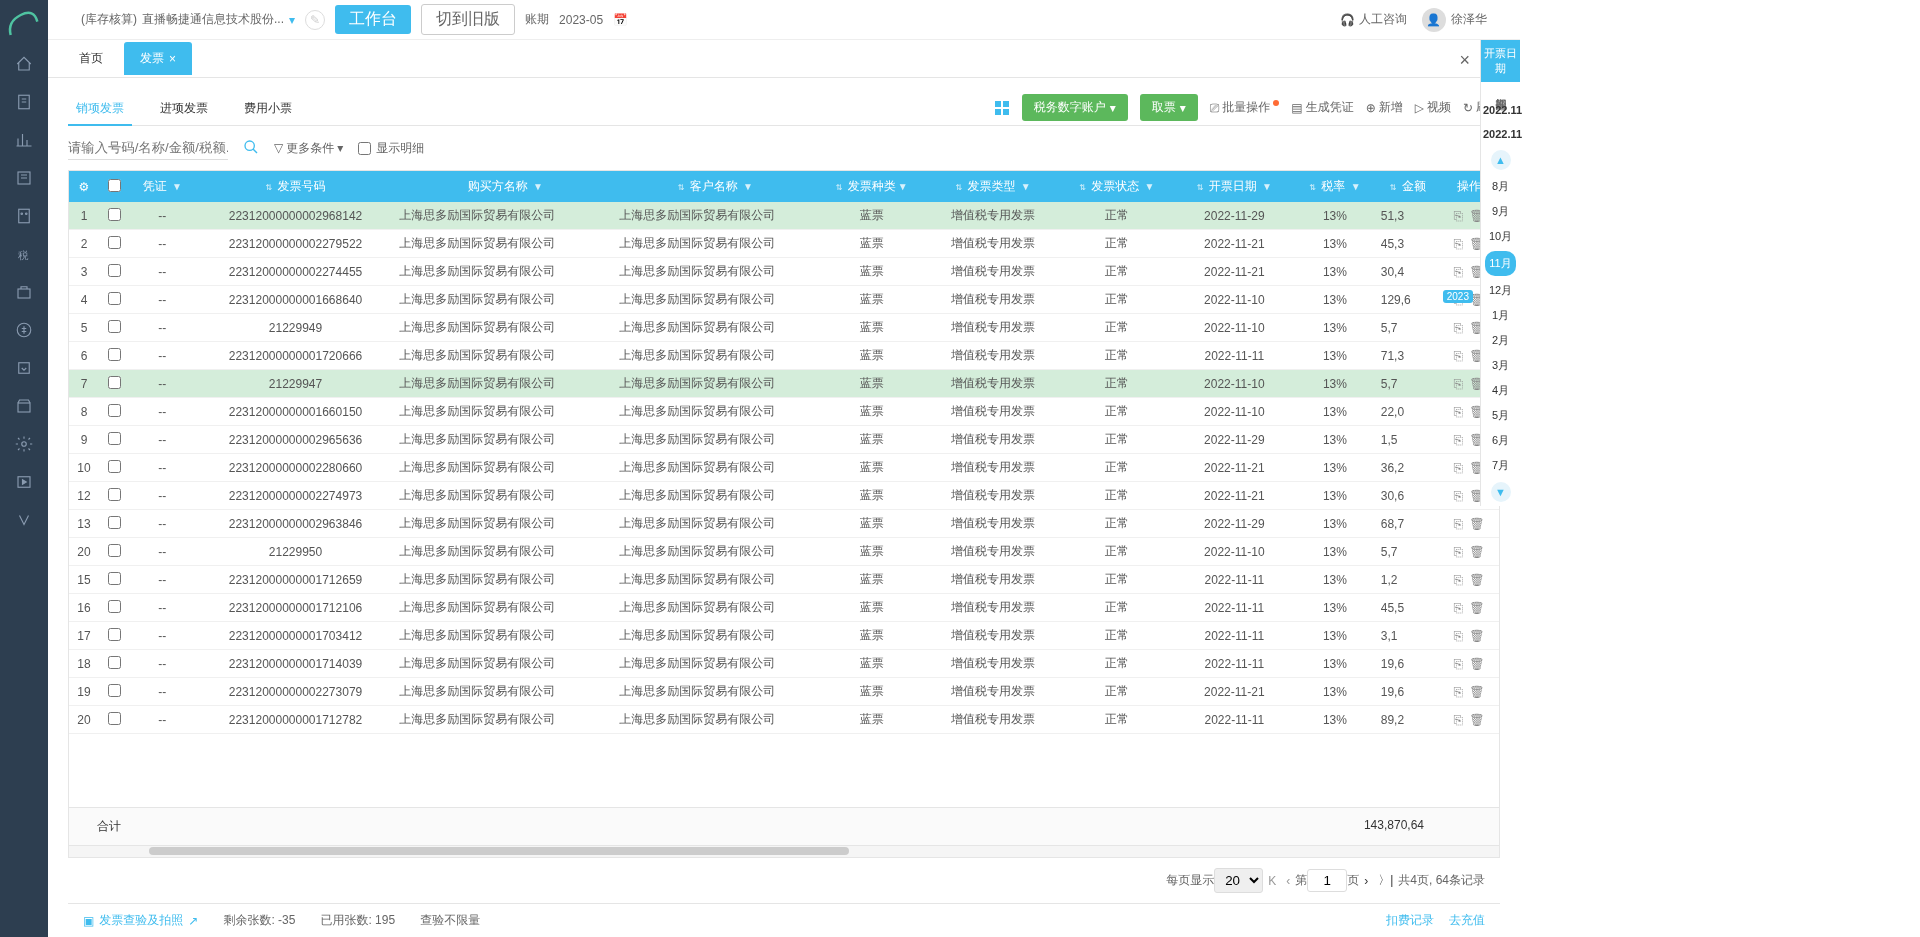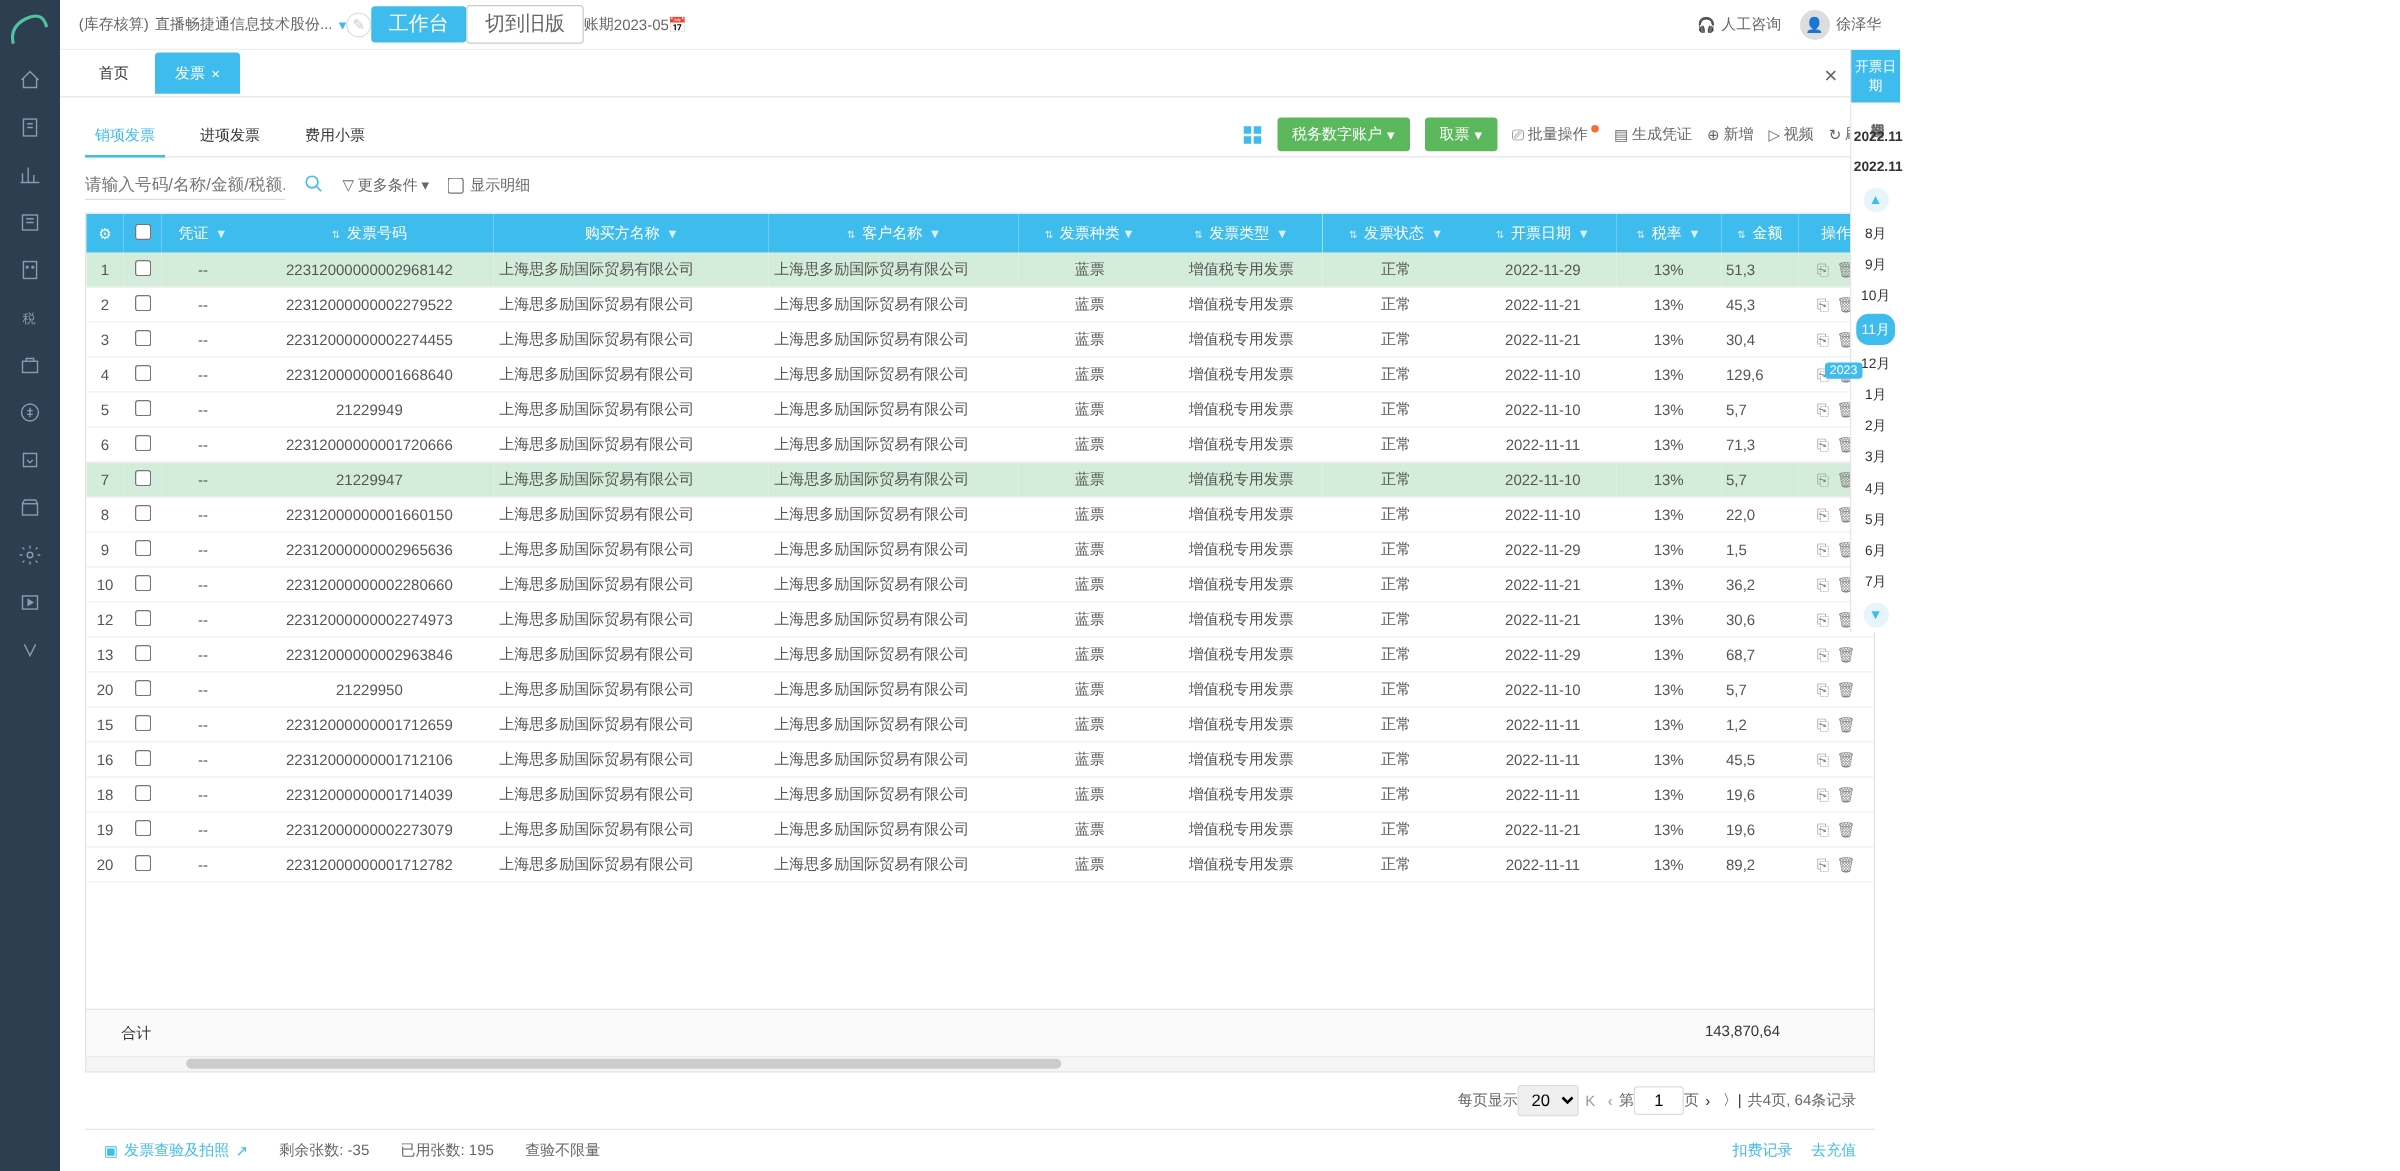--- a/index.html
+++ b/index.html
@@ -3,21 +3,21 @@
 <meta charset="utf-8">
 <style>
 * { box-sizing: border-box; margin: 0; padding: 0; }
 body { font-family: "Microsoft YaHei", Arial, sans-serif; font-size: 12px; color: #333; background: #fff; overflow: hidden; }
 .app { display: flex; height: 937px; width: 1520px; }
 .sidebar { width: 48px; background: #2d3e50; display: flex; flex-direction: column; align-items: center; padding-top: 5px; }
 .sidebar-logo { width: 40px; height: 40px; display: flex; align-items: center; justify-content: center; color: #4fc3a1; font-size: 24px; }
 .sidebar-item { width: 48px; height: 38px; display: flex; align-items: center; justify-content: center; color: #8a9bb0; cursor: pointer; }
 .sidebar-item svg { width: 18px; height: 18px; }
 .main { flex: 1; display: flex; flex-direction: column; position: relative; }
-.topbar { height: 40px; display: flex; align-items: center; padding: 0 15px; border-bottom: 1px solid #eee; gap: 0; }
+.topbar { height: 40px; display: flex; align-items: center; padding: 0 33px; border-bottom: 1px solid #eee; gap: 10px; }
 .company-select { display: flex; align-items: center; gap: 5px; color: #666; cursor: pointer; }
 .btn { padding: 4px 14px; border-radius: 3px; cursor: pointer; font-size: 16px; border: none; }
 .btn-primary { background: #3fbcee; color: #fff; }
 .btn-outline { background: #fff; border: 1px solid #ccc; color: #666; }
 .topbar-right { margin-left: auto; display: flex; align-items: center; gap: 15px; color: #666; }
 .avatar { width: 24px; height: 24px; border-radius: 50%; background: #ddd; display: flex; align-items: center; justify-content: center; }
 .tabbar { height: 38px; display: flex; align-items: center; padding: 0 15px; border-bottom: 1px solid #e5e5e5; gap: 5px; }
 .tab { padding: 8px 16px; cursor: pointer; border-radius: 3px 3px 0 0; display: flex; align-items: center; gap: 5px; }
 .tab.active { background: #3fbcee; color: #fff; }
 .tab-close { cursor: pointer; }
@@ -55,21 +55,21 @@
 .footer { display: flex; align-items: center; padding: 8px 15px; border-top: 1px solid #e5e5e5; gap: 25px; color: #666; }
 .footer-link { color: #3fbcee; cursor: pointer; }
 .footer-right { margin-left: auto; display: flex; gap: 15px; }
 .date-panel { position: absolute; right: 0; top: 40px; width: 40px; background: #fff; border-left: 1px solid #e5e5e5; display: flex; flex-direction: column; align-items: center; font-size: 11px; }
 .date-panel-header { background: #3fbcee; color: #fff; padding: 6px 2px; width: 100%; text-align: center; }
 .date-panel-item { padding: 6px 2px; width: 100%; text-align: center; cursor: pointer; }
 .date-panel-label { writing-mode: vertical-rl; padding: 8px 0; color: #666; }
 .date-panel-arrow { color: #3fbcee; background: #e6f4fb; border-radius: 50%; width: 20px; height: 20px; display: flex; align-items: center; justify-content: center; margin: 4px 0; cursor: pointer; }
 .date-month { padding: 5px 0; cursor: pointer; width: 100%; text-align: center; }
 .date-month.active { background: #3fbcee; color: #fff; border-radius: 10px; margin: 2px 4px; width: auto; }
-.year-badge { position: absolute; right: 30px; font-size: 10px; background: #3fbcee; color: #fff; padding: 1px 4px; border-radius: 3px; }
+.year-badge { position: absolute; right: 47px; font-size: 10px; background: #3fbcee; color: #fff; padding: 1px 4px; border-radius: 3px; }
 .close-x { position: absolute; right: 50px; top: 50px; font-size: 18px; color: #666; cursor: pointer; }
 .grid-icon { width: 16px; height: 16px; display: inline-block; }
 .red-dot { width: 6px; height: 6px; background: #ff6b35; border-radius: 50%; display: inline-block; position: relative; top: -5px; }
 </style>
 </head>
 <body>
 
 <div class="app">
   <div class="sidebar">
     <div class="sidebar-logo">
@@ -494,20 +494,35 @@
                 <td class="left">上海思多励国际贸易有限公司</td>
                 <td>蓝票</td>
                 <td>增值税专用发票</td>
                 <td>正常</td>
                 <td>2022-11-11</td>
                 <td>13%</td>
                 <td class="right">45,5</td>
                 <td><span class="row-action">⎘</span><span class="row-action">🗑</span></td>
               </tr>
               <tr>
+                <td>17</td>
+                <td><input type="checkbox" style=""></td>
+                <td>--</td>
+                <td>22312000000001703412</td>
+                <td class="left">上海思多励国际贸易有限公司</td>
+                <td class="left">上海思多励国际贸易有限公司</td>
+                <td>蓝票</td>
+                <td>增值税专用发票</td>
+                <td>正常</td>
+                <td>2022-11-11</td>
+                <td>13%</td>
+                <td class="right">3,1</td>
+                <td><span class="row-action">⎘</span><span class="row-action">🗑</span></td>
+              </tr>
+              <tr>
                 <td>18</td>
                 <td><input type="checkbox" style=""></td>
                 <td>--</td>
                 <td>22312000000001714039</td>
                 <td class="left">上海思多励国际贸易有限公司</td>
                 <td class="left">上海思多励国际贸易有限公司</td>
                 <td>蓝票</td>
                 <td>增值税专用发票</td>
                 <td>正常</td>
                 <td>2022-11-11</td>

